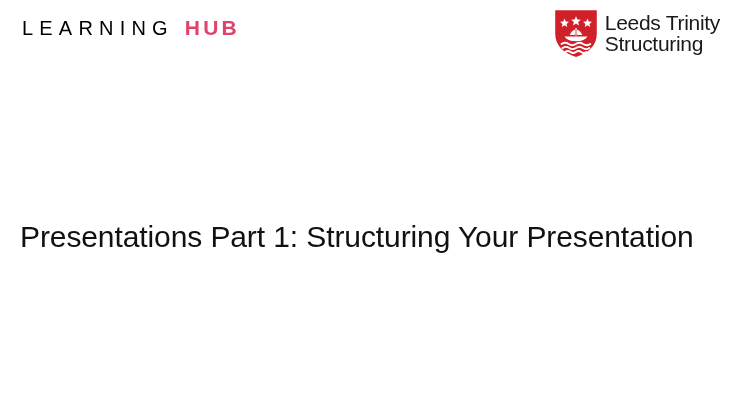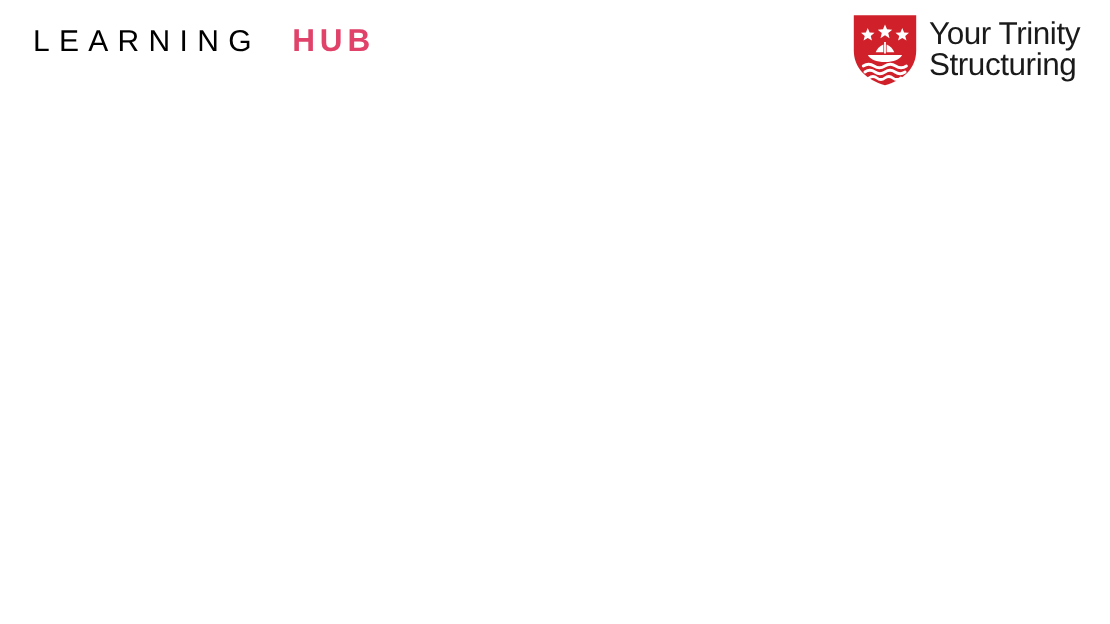--- a/index.html
+++ b/index.html
@@ -38,21 +38,21 @@
     font-weight: 400;
     letter-spacing: 6.2px;
     color: #000000;
   }
   .brand-hub {
     font-family: "Liberation Sans", sans-serif;
     font-size: 21px;
     font-weight: 700;
     letter-spacing: 3.2px;
     color: #e0426a;
-    margin-left: 21px;
+    margin-left: 11px;
   }
 
   
   .university-logo {
     position: absolute;
     right: 20px;
     top: 9px;
     display: flex;
     align-items: center;
     gap: 7px;
@@ -128,21 +128,22 @@
         </g>
 
         <g stroke="#ffffff" stroke-width="1.9" fill="none" stroke-linecap="round">
           <path d="M7.5 35.0 q3.6 -2.4 7.2 0 q3.6 2.4 7.2 0 q3.6 -2.4 7.2 0 q3.6 2.4 7.2 0"></path>
           <path d="M8.6 39.0 q3.35 -2.3 6.7 0 q3.35 2.3 6.7 0 q3.35 -2.3 6.7 0 q3.35 2.3 6.7 0"></path>
           <path d="M11.3 43.0 q2.65 -2.1 5.3 0 q2.65 2.1 5.3 0 q2.65 -2.1 5.3 0 q2.65 2.1 5.3 0"></path>
         </g>
       </svg>
     </span>
     <span class="university-name">
-      <span>Your Trinity</span>
+      <span>Leeds Trinity</span>
       <span>Structuring</span>
     </span>
   </div>
 
+  <h1 class="slide-title">Presentations Part 1: Structuring Your Presentation</h1>
 
   <div class="body-area"></div>
 
 </div>
 
 </body></html>

